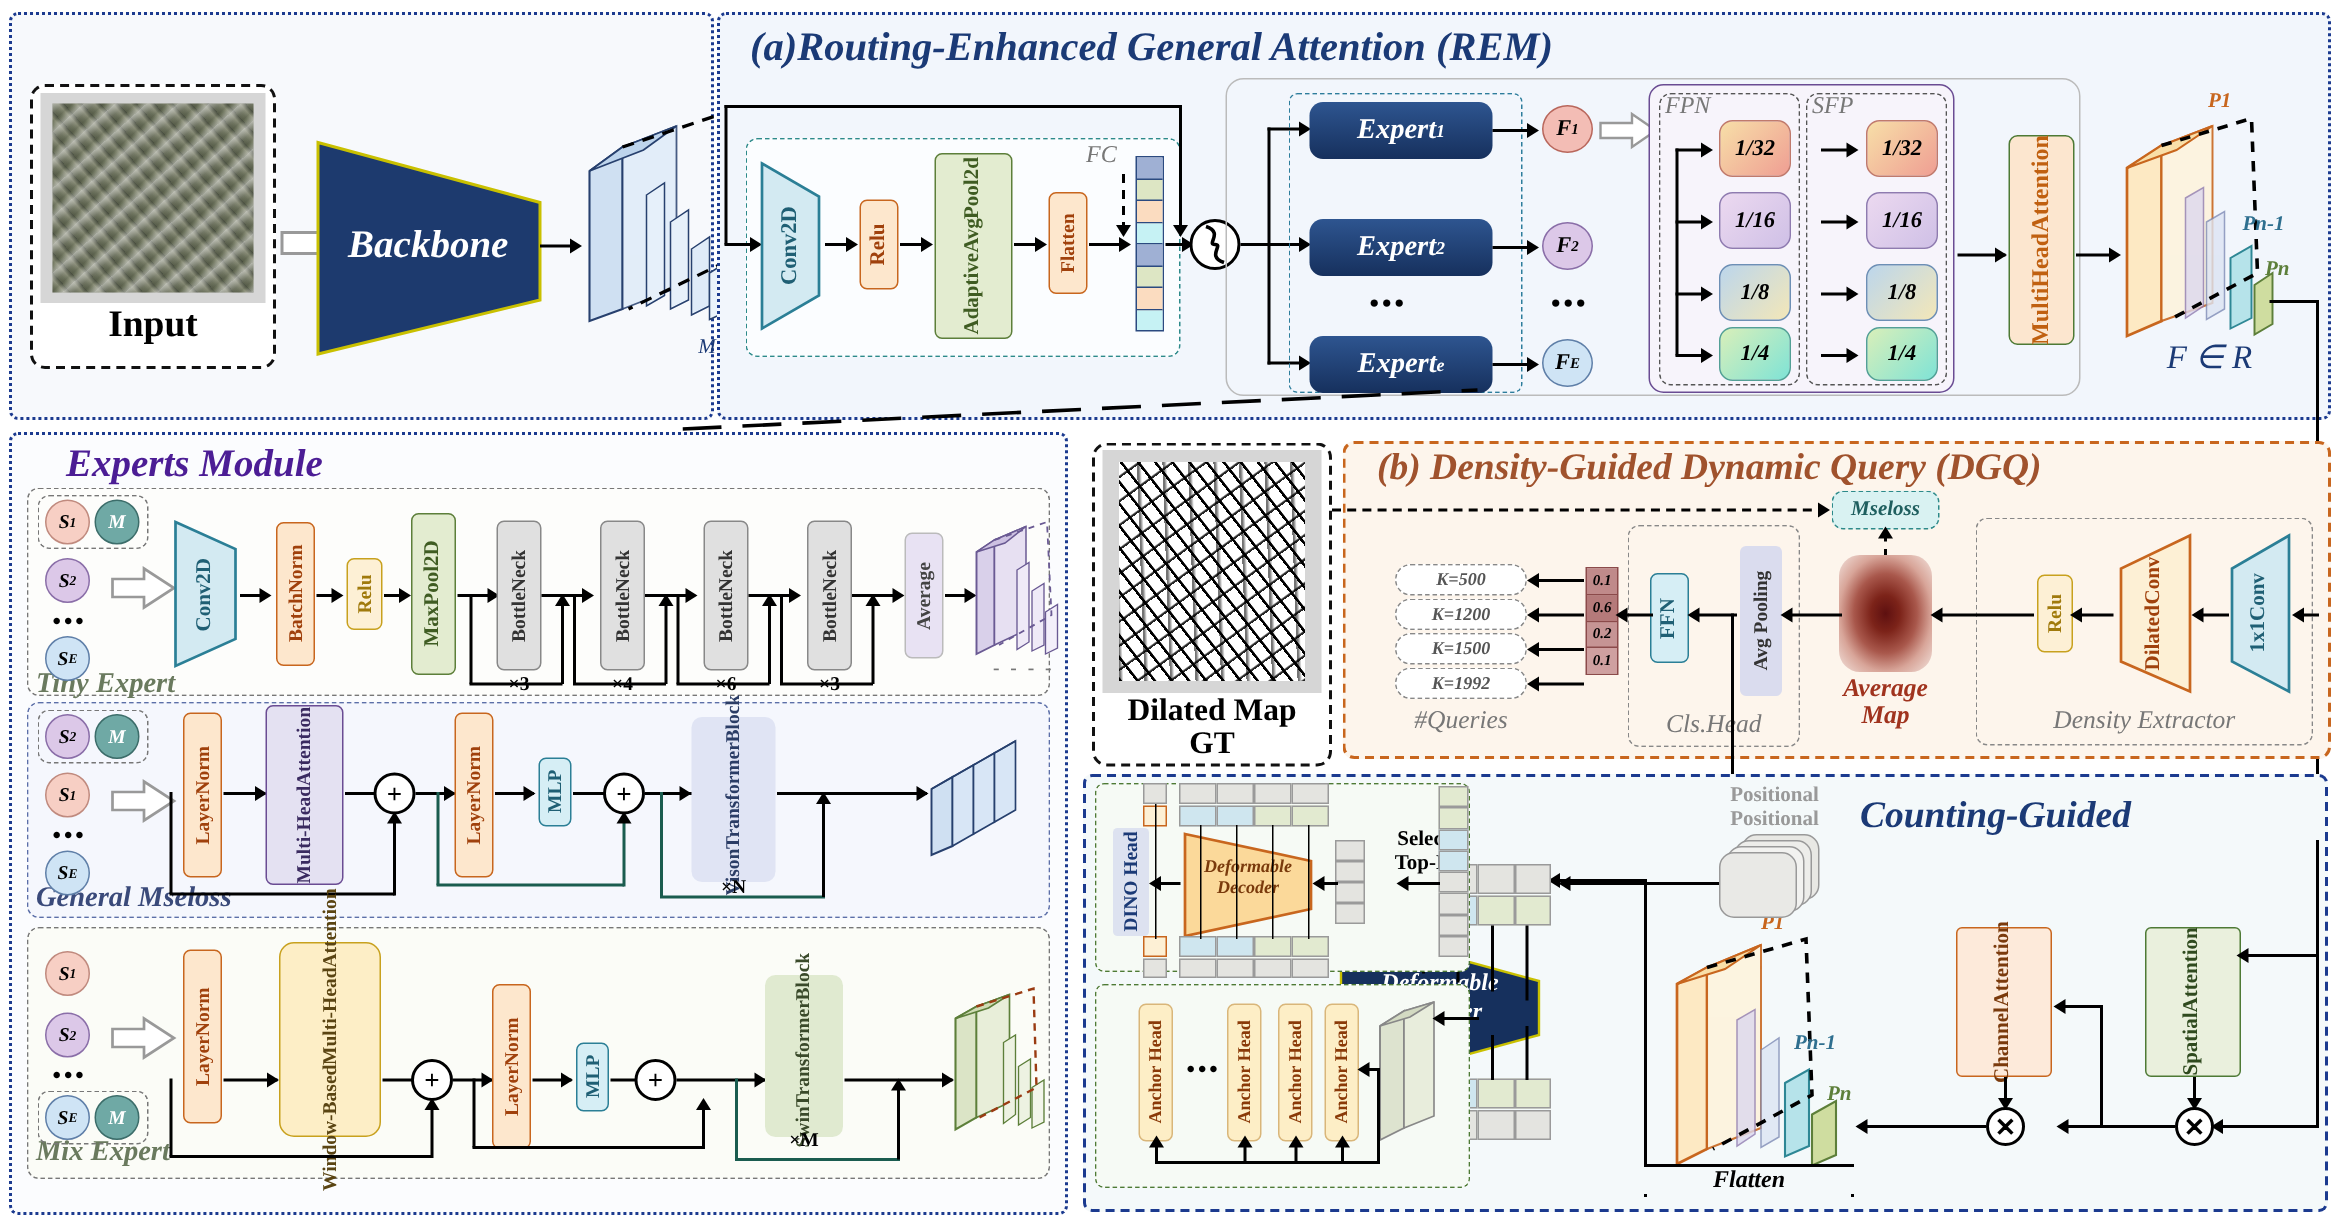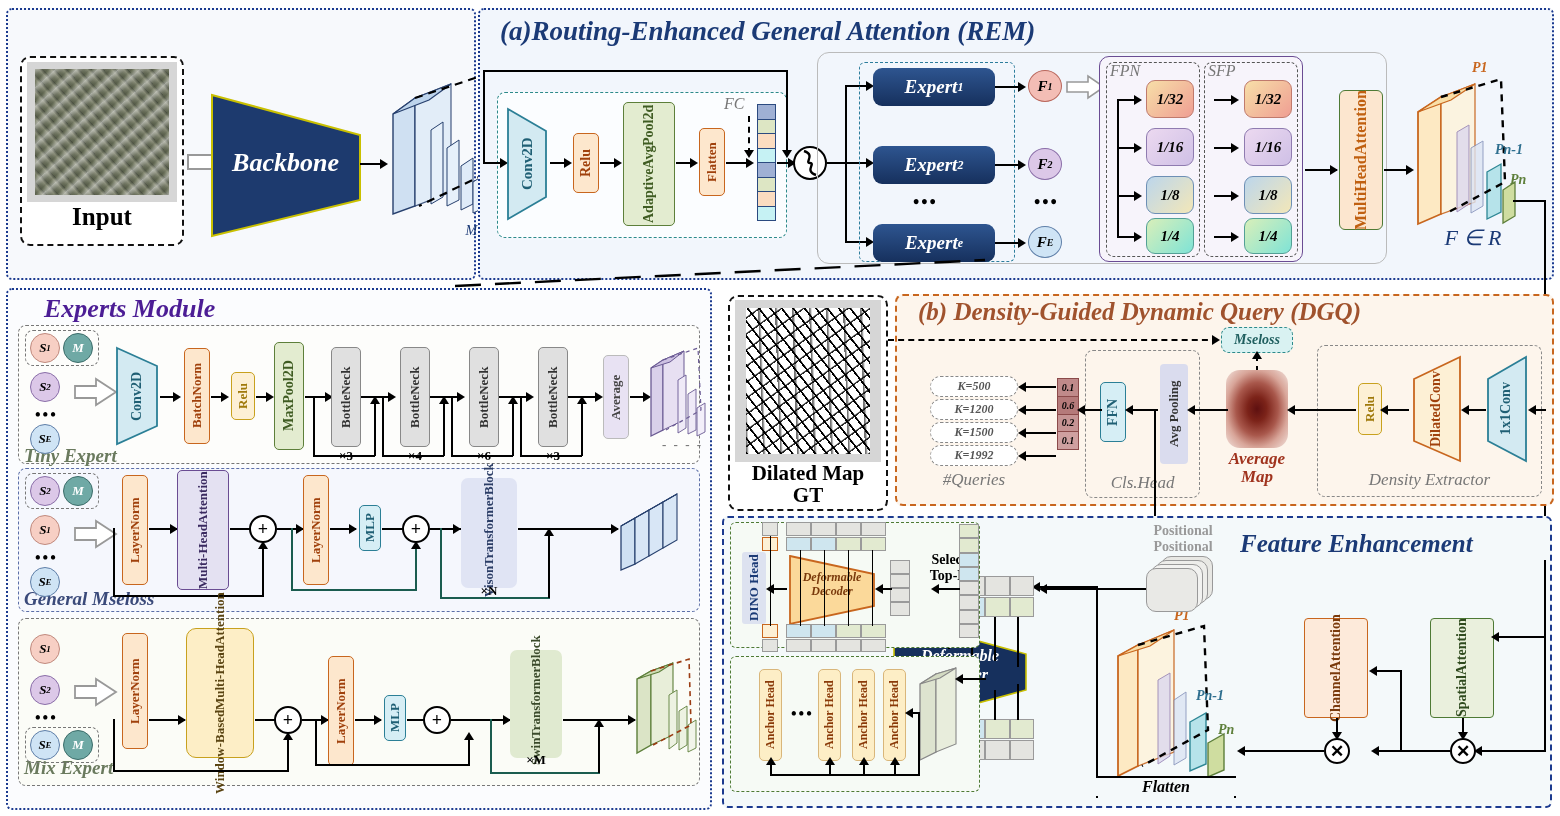--- a/index.html
+++ b/index.html
@@ -733,21 +733,21 @@
 <div class="ahead-l" style="left:1018px;top:428px;"></div>
 <div class="line-h" style="left:1020px;top:455px;width:36px;"></div>
 <div class="ahead-l" style="left:1018px;top:451px;"></div>
 
 <div class="line-v" style="left:1154px;top:409px;height:170px;"></div>
 <div class="line-h" style="left:988px;top:578px;width:168px;"></div>
 <div class="ahead-l" style="left:985px;top:574px;"></div>
 
 <div class="panel" style="left:722px;top:516px;width:830px;height:292px;border:2.2px dashed #1b3a8f;border-radius:6px;background:#f4f9fa;"></div>
 <div class="sectitle" style="left:1240px;top:530px;font-size:25px;color:#1b3a76;line-height:1.12;text-align:left;">
-  <div>Feature Enhancement</div>
+  <div>Counting-Guided</div>
 </div>
 
 <div class="box rb" style="left:1430px;top:618px;width:64px;height:100px;background:#eaf0dd;border:1.8px solid #4e7a35;border-radius:4px;"></div>
 <div class="vtext abs" style="left:1430px;top:618px;width:64px;height:100px;font-size:14px;font-weight:bold;color:#2f4a1e;line-height:1.3;">
   <span>Spatial</span>
   <span>Attention</span>
 </div>
 <div class="line-h" style="left:1494px;top:636px;width:52px;"></div>
 <div class="ahead-l" style="left:1491px;top:632px;"></div>
 

